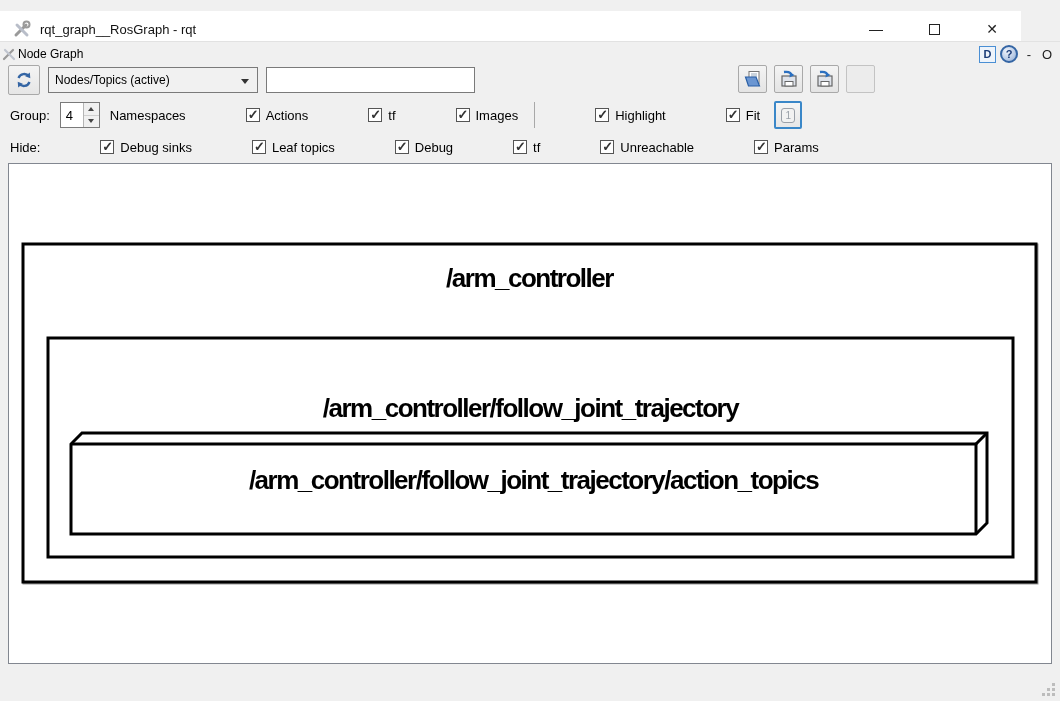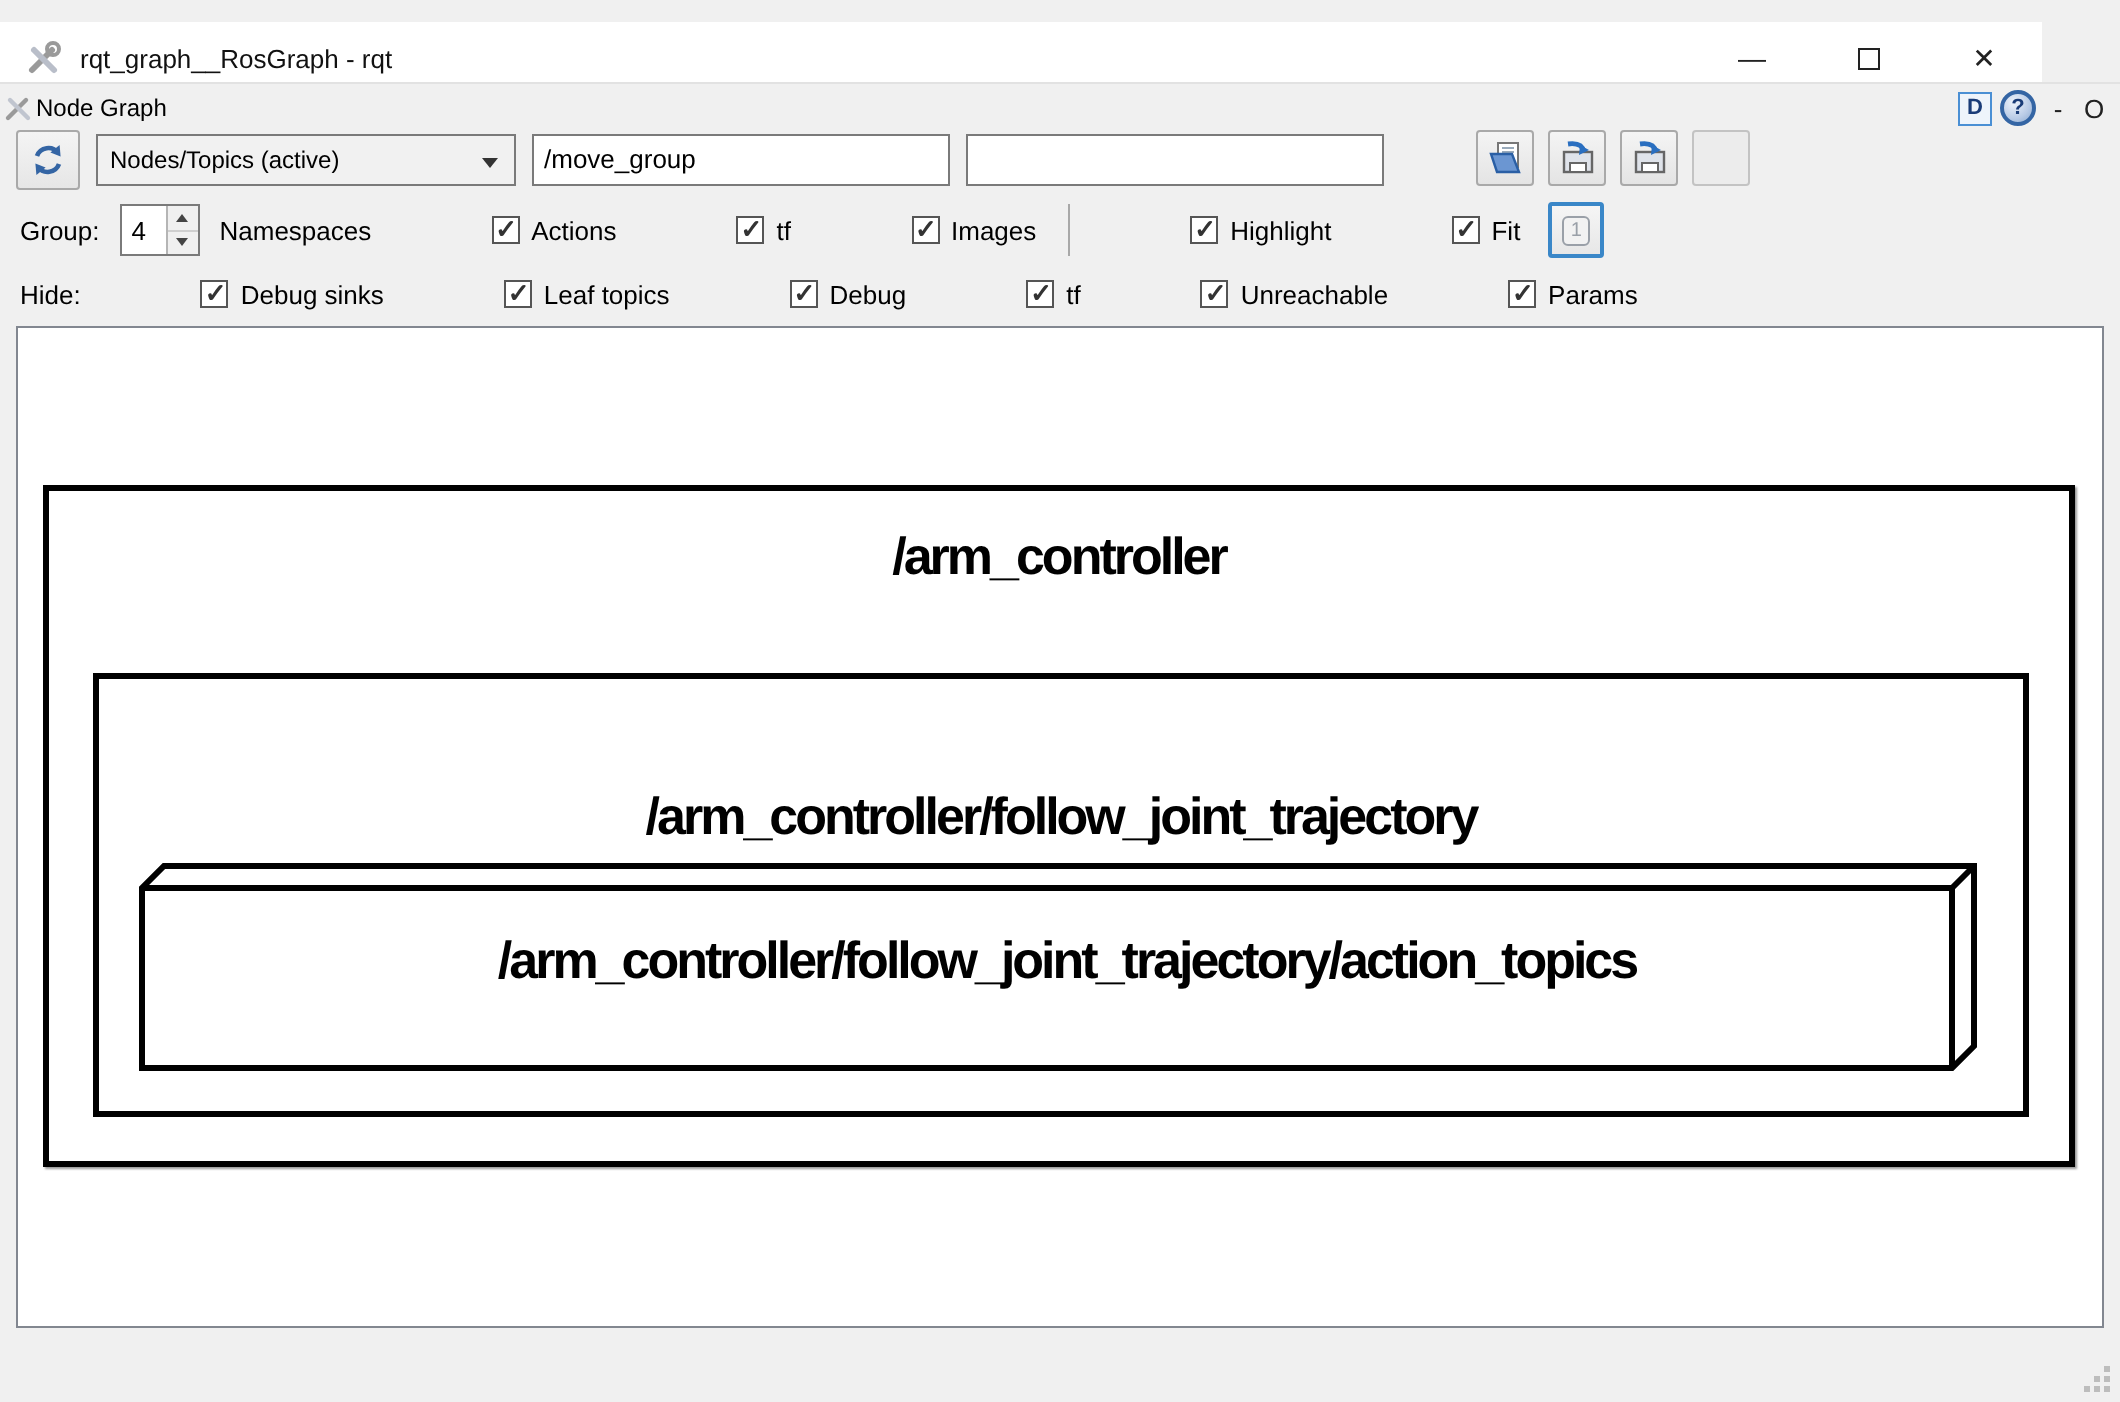--- a/index.html
+++ b/index.html
@@ -111,21 +111,20 @@
         <path d="M4.5 8 A 6 6 0 0 1 15 6.5" fill="none" stroke="#3465a4" stroke-width="2.3"></path>
         <polygon points="15.8,2.5 16.3,8.2 11.2,6.2" fill="#3465a4"></polygon>
         <path d="M15.5 12 A 6 6 0 0 1 5 13.5" fill="none" stroke="#3465a4" stroke-width="2.3"></path>
         <polygon points="4.2,17.5 3.7,11.8 8.8,13.8" fill="#3465a4"></polygon>
       </svg>
     </div>
     <div class="combo">
       <span class="combo-text">Nodes/Topics (active)</span>
       <span class="combo-arrow"></span>
     </div>
-    <input class="filter-input" type="text" value="/move_group" style="">
     <input class="filter-input" type="text" value="" style="">
     <div class="right-btns">
       <div class="icon-btn">
         <svg width="20" height="20" viewBox="0 0 20 20">
           <rect x="6" y="2.5" width="10" height="12" fill="#fff" stroke="#777" stroke-width="1"></rect>
           <line x1="8" y1="5" x2="14" y2="5" stroke="#9ab" stroke-width="1"></line>
           <line x1="8" y1="7" x2="14" y2="7" stroke="#9ab" stroke-width="1"></line>
           <path d="M2.5 8 L13 8 L16.5 17 L5.5 17 Z" fill="#6b96d2" stroke="#2a5fa5" stroke-width="1.2"></path>
         </svg>
       </div>

